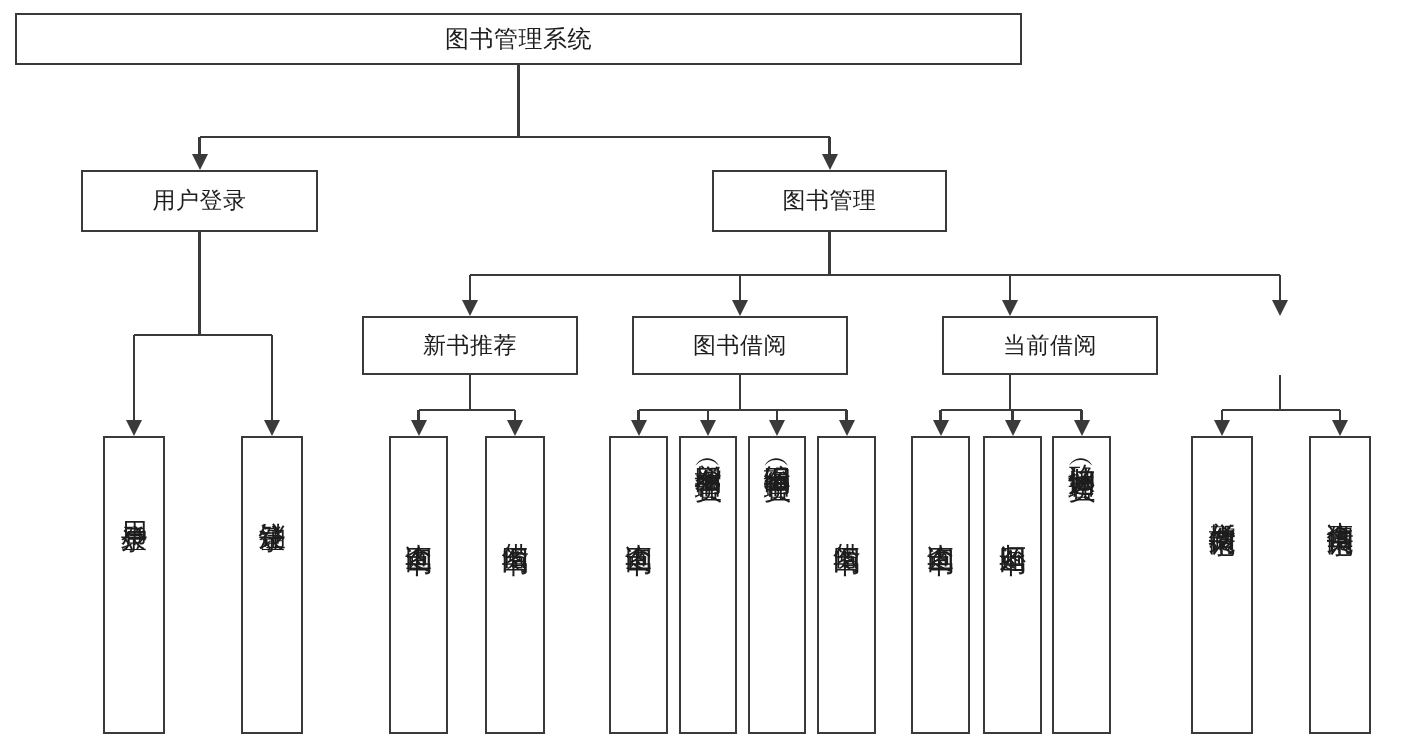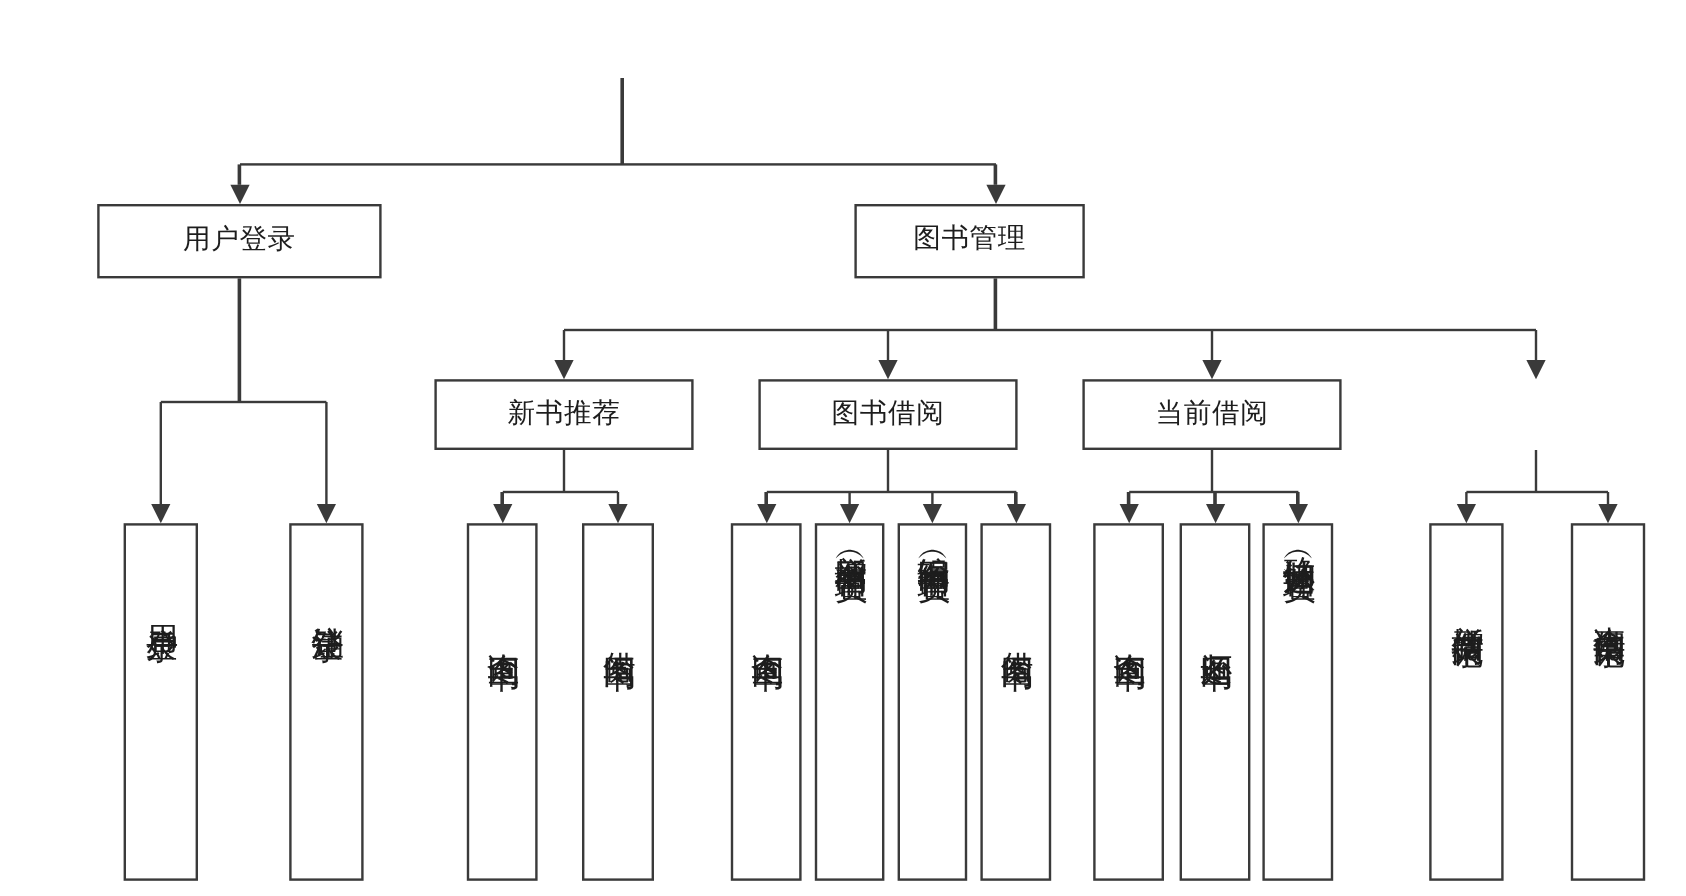--- a/index.html
+++ b/index.html
@@ -81,33 +81,36 @@
     font-size: 19px;
     white-space: nowrap;
     user-select: none;
   }
 </style>
 </head>
 <body>
 
 <div id="diagram-root">
 
+  <div class="node horiz root" style="left: 15px; top: 13px; width: 1007px; height: 52px;">
+      <span class="label">图书管理系统</span>
+    </div>
     <div class="node horiz" style="left: 81px; top: 170px; width: 237px; height: 62px;">
       <span class="label">用户登录</span>
     </div>
-    <div class="node horiz" style="left: 712px; top: 170px; width: 192px; height: 62px; font-family: Liberation Mono, monospace;">
+    <div class="node horiz" style="left: 712px; top: 170px; width: 235px; height: 62px;">
       <span class="label">图书管理</span>
     </div>
     <div class="node horiz" style="left: 632px; top: 316px; width: 216px; height: 59px;">
       <span class="label">图书借阅</span>
     </div>
     <div class="node horiz" style="left: 362px; top: 316px; width: 216px; height: 59px;">
       <span class="label">新书推荐</span>
     </div>
-    <div class="node horiz" style="left: 902px; top: 316px; width: 216px; height: 59px;">
+    <div class="node horiz" style="left: 942px; top: 316px; width: 216px; height: 59px;">
       <span class="label">当前借阅</span>
     </div>
     <div class="node vert mid" style="left: 103px; top: 436px; width: 62px; height: 298px;">
       <span class="label">用户登录</span>
     </div>
     <div class="node vert mid" style="left: 241px; top: 436px; width: 62px; height: 298px;">
       <span class="label">注销登录</span>
     </div>
     <div class="node vert low" style="left: 389px; top: 436px; width: 59px; height: 298px;">
       <span class="label">查询图书</span>

